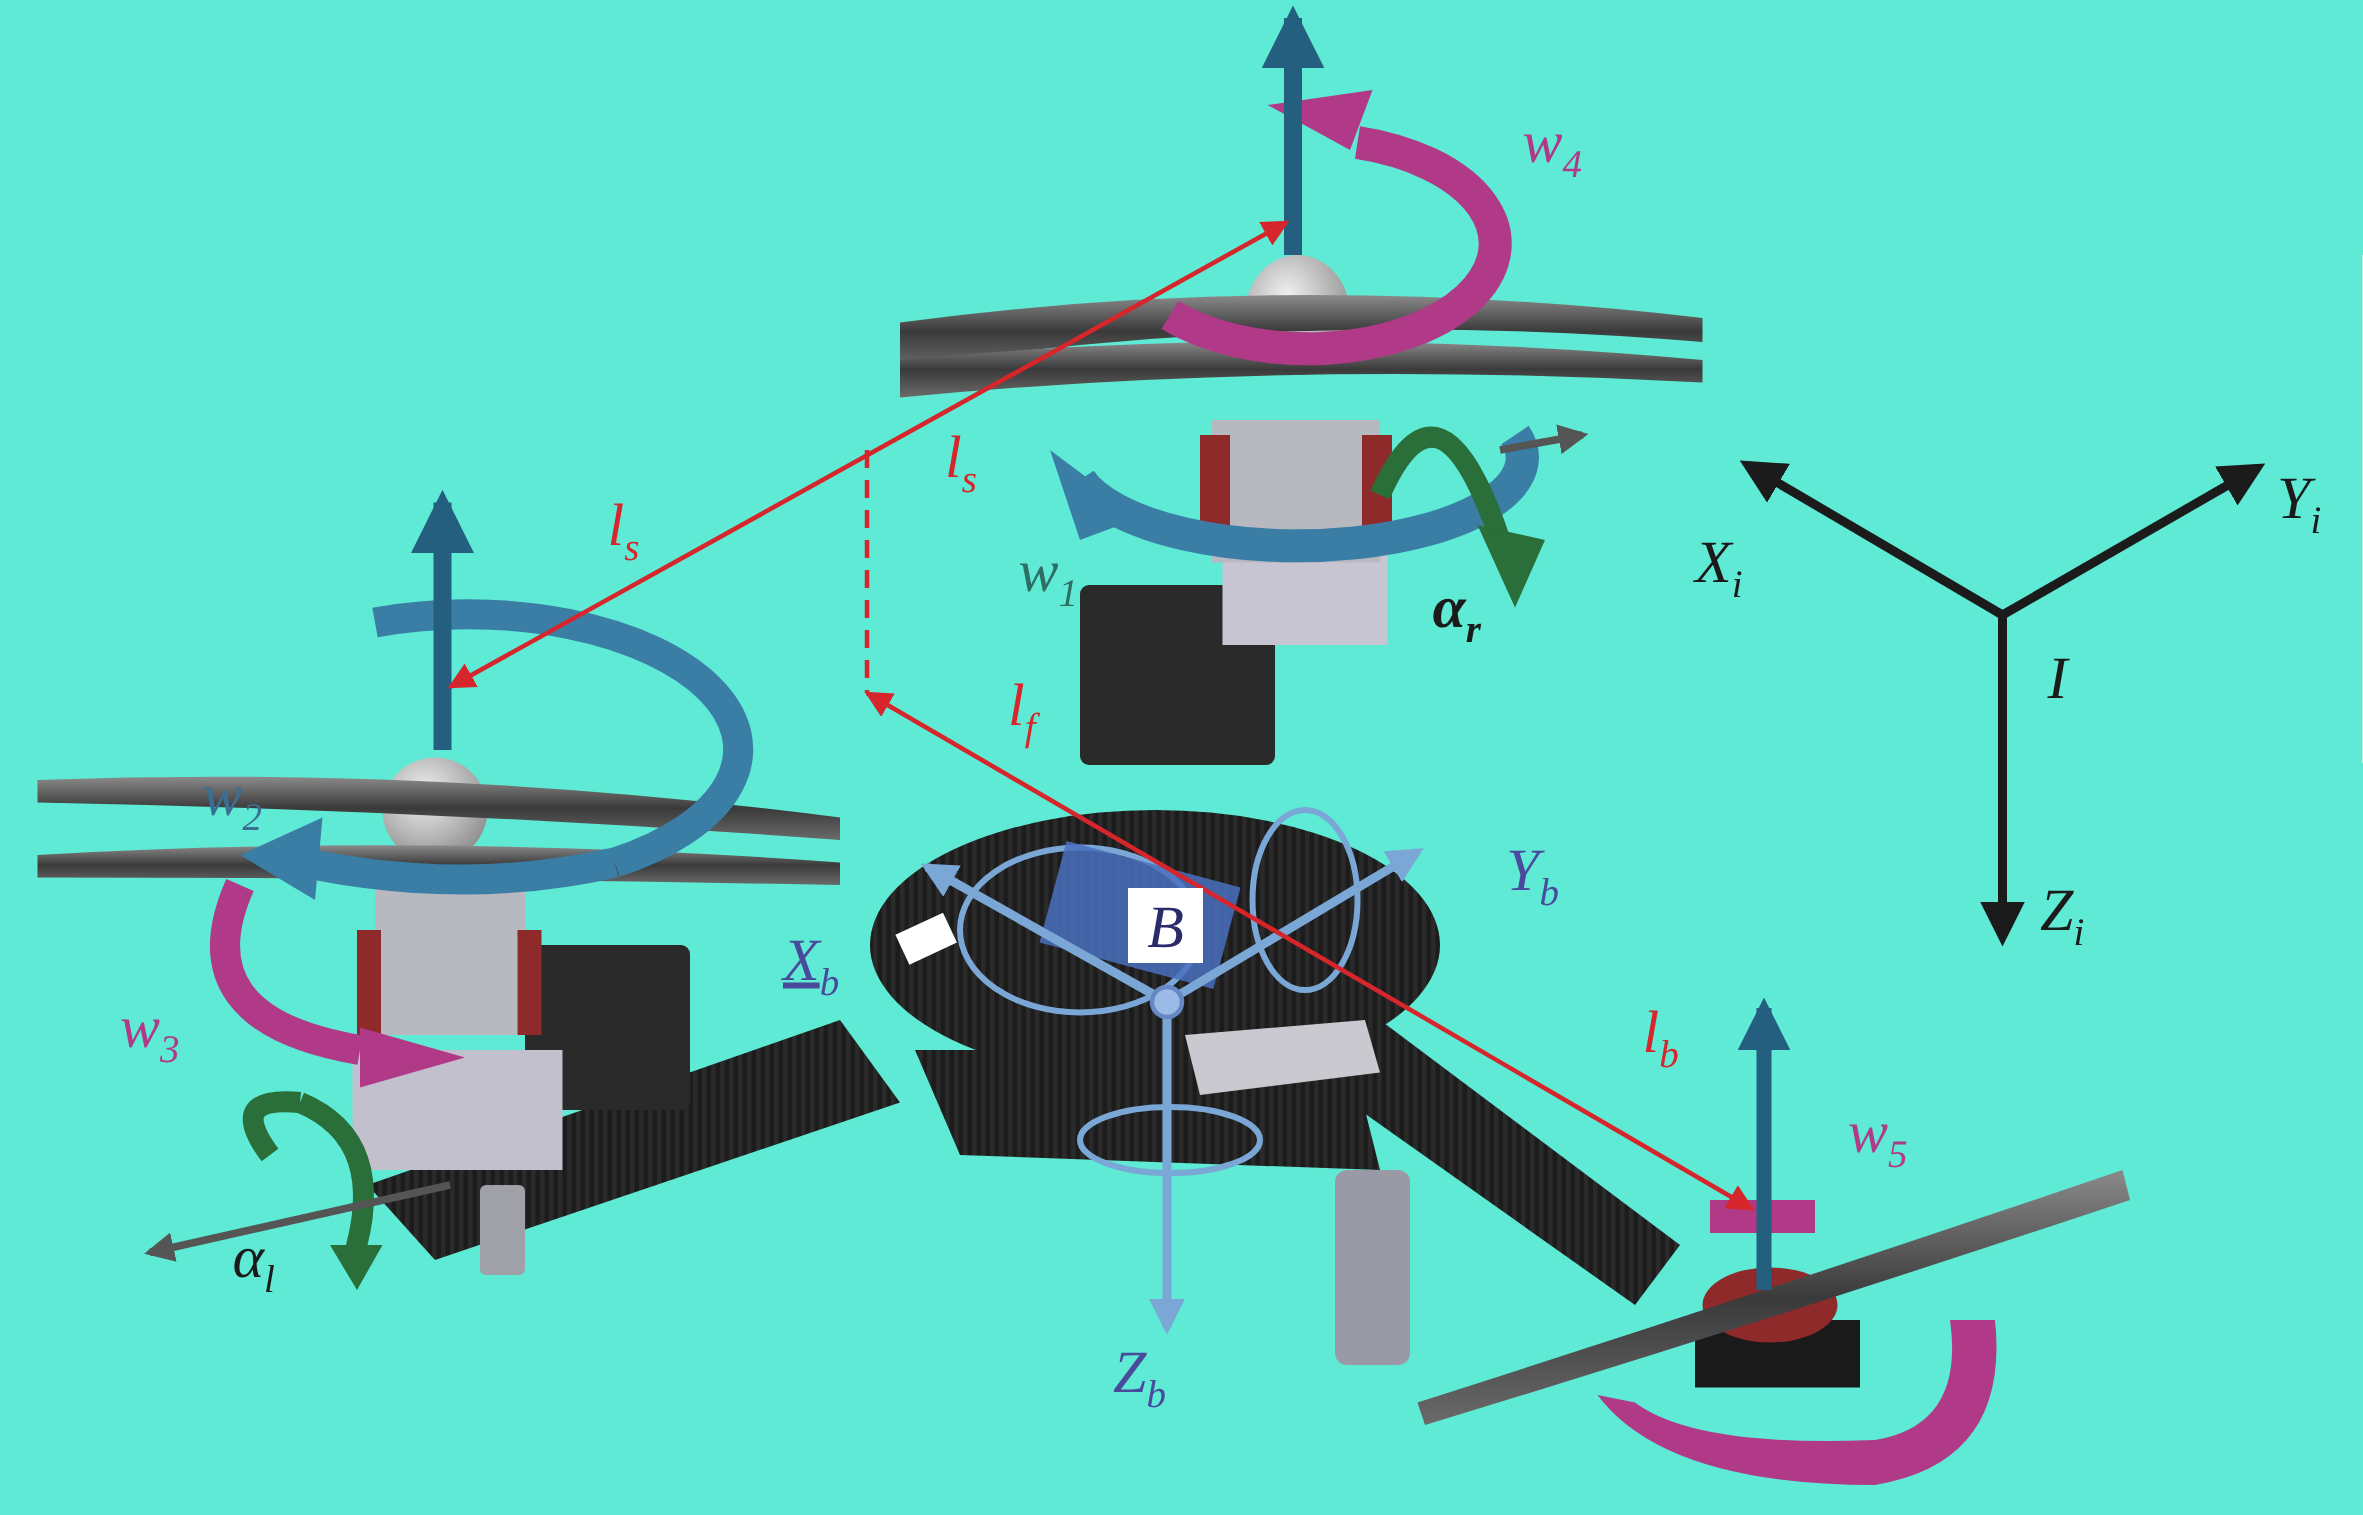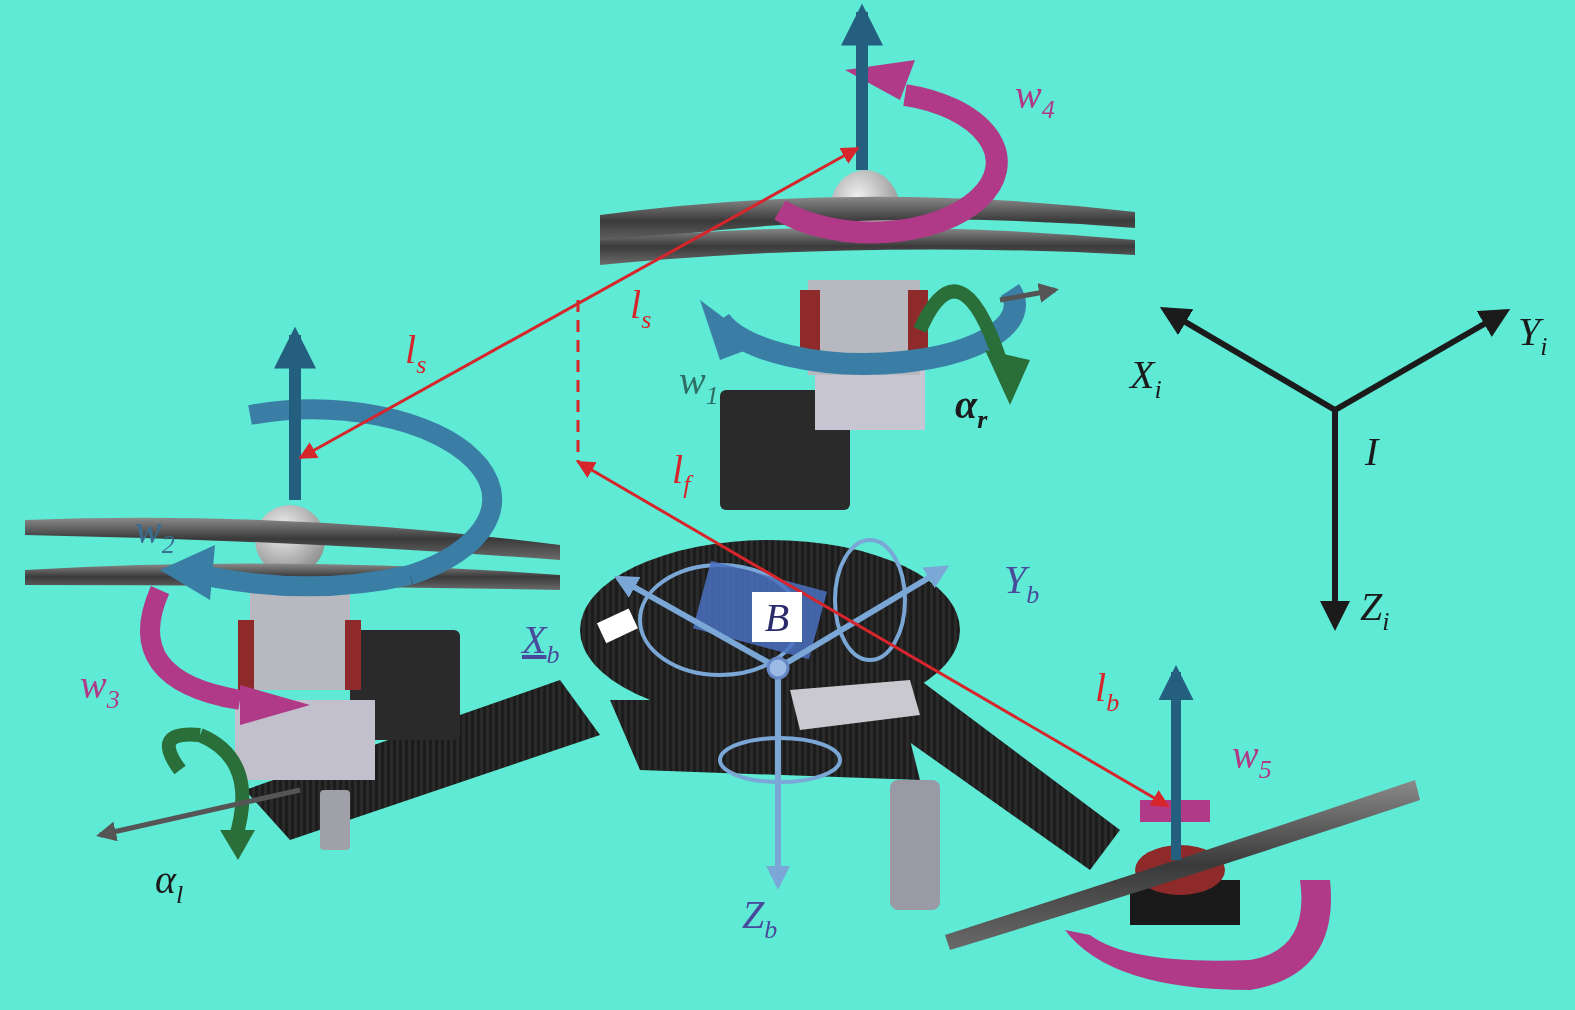--- a/index.html
+++ b/index.html
@@ -149,21 +149,21 @@
 <div class="lbl blue" style="left:135px;top:462px;margin-top:48px;"><span>w</span><sub>2</sub></div>
 <div class="lbl mag" style="left:80px;top:665px;"><span>w</span><sub>3</sub></div>
 <div class="lbl mag" style="left:1232px;top:735px;"><span>w</span><sub>5</sub></div>
 
 <div class="lbl red" style="left:405px;top:330px;"><span>l</span><sub>s</sub></div>
 <div class="lbl red" style="left:630px;top:285px;"><span>l</span><sub>s</sub></div>
 <div class="lbl red" style="left:672px;top:450px;"><span>l</span><sub>f</sub></div>
 <div class="lbl red" style="left:1060px;top:668px;margin-left:35px;"><span>l</span><sub>b</sub></div>
 
 <div class="lbl black" style="left:955px;top:373px;font-weight:bold;"><span>α</span><sub>r</sub></div>
-<div class="lbl black" style="left:155px;top:848px;"><span>α</span><sub>l</sub></div>
+<div class="lbl black" style="left:155px;top:806px;"><span>α</span><sub>l</sub></div>
 
 <div class="lbl black" style="left:1130px;top:343px;"><span>X</span><sub>i</sub></div>
 <div class="lbl black" style="left:1518px;top:300px;"><span>Y</span><sub>i</sub></div>
 <div class="lbl black" style="left:1360px;top:575px;"><span>Z</span><sub>i</sub></div>
 <div class="lbl black" style="left:1365px;top:420px;"><span>I</span></div>
 
 <div class="lbl navy" style="left:522px;top:620px;text-decoration:underline;"><span>X</span><sub>b</sub></div>
 <div class="lbl navy" style="left:1004px;top:560px;"><span>Y</span><sub>b</sub></div>
 <div class="lbl navy" style="left:742px;top:895px;"><span>Z</span><sub>b</sub></div>
 <div class="bbox">

